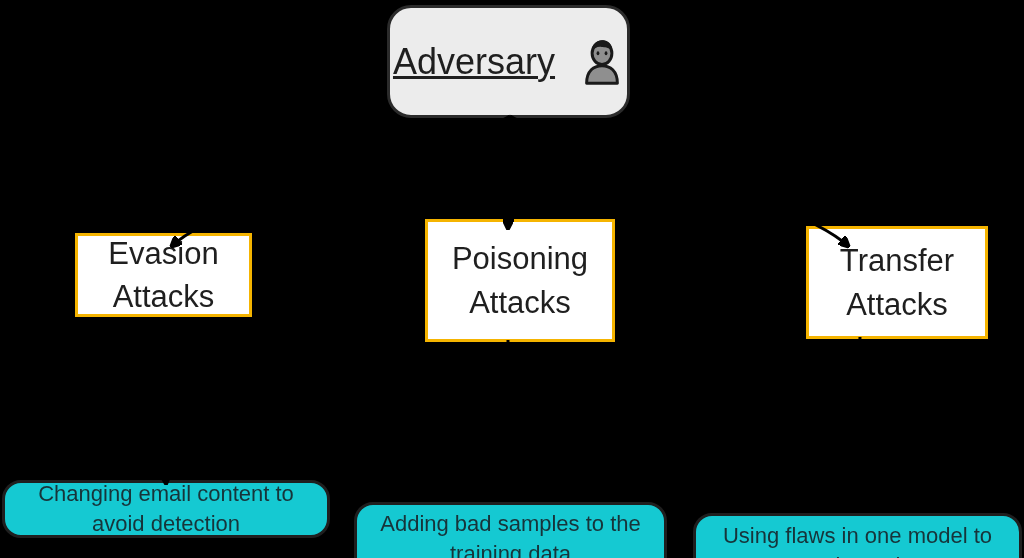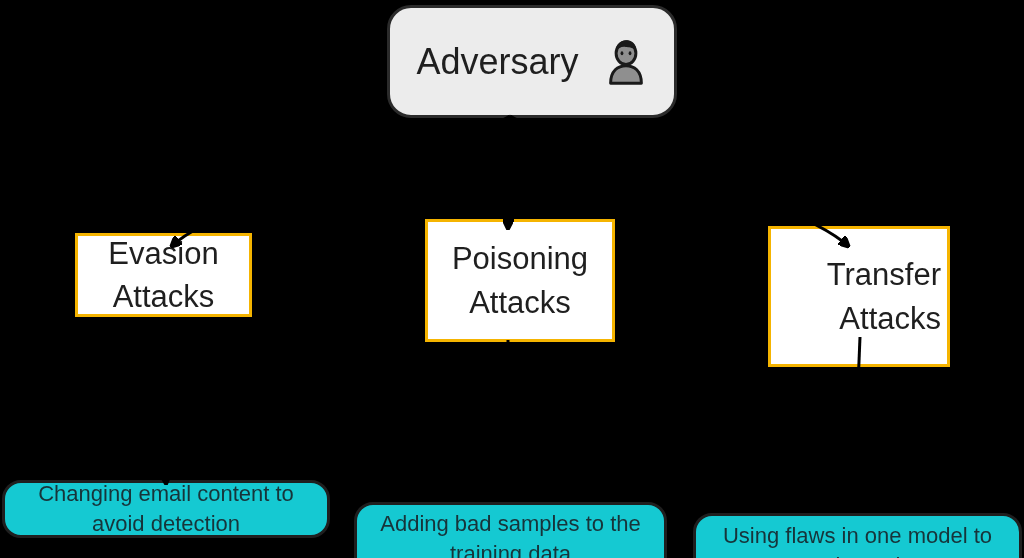--- a/index.html
+++ b/index.html
@@ -20,40 +20,41 @@
     box-sizing: border-box;
     display: flex;
     align-items: center;
     justify-content: center;
     text-align: center;
     z-index: 1;
   }
   
   .adversary {
     left: 387px; top: 5px;
-    width: 290px; height: 113px;
+    width: 243px; height: 113px;
     background: var(--adversary-fill, #ECECEC);
     border: 3px solid var(--adversary-border, #1A1A1A);
     border-radius: 24px;
     gap: 25px;
     font-size: 36px;
     color: var(--text, #1F1F1F);
+    text-decoration: underline;
   }
   
   .attack {
     background: var(--attack-fill, #FFFFFF);
     border: 3px solid var(--attack-border, #F5B400);
     font-size: 31px;
     line-height: 1.4;
     color: var(--text, #1F1F1F);
     padding: 2px 6px;
   }
   .attack.evasion   { left: 75px;  top: 233px; width: 177px; height: 84px; }
   .attack.poisoning { left: 415px; top: 219px; width: 190px; height: 123px; margin-left: 10px; }
-  .attack.transfer  { left: 768px; top: 226px; width: 182px; height: 141px; text-align: right; }
+  .attack.transfer  { left: 806px; top: 226px; width: 182px; height: 113px; }
   
   .description {
     background: var(--description-fill, #15C9D2);
     border: 3px solid var(--description-border, #1A1A1A);
     border-radius: 19px;
     font-size: 22px;
     line-height: 1.35;
     color: var(--description-text, #17343A);
     padding: 4px 6px;
   }

